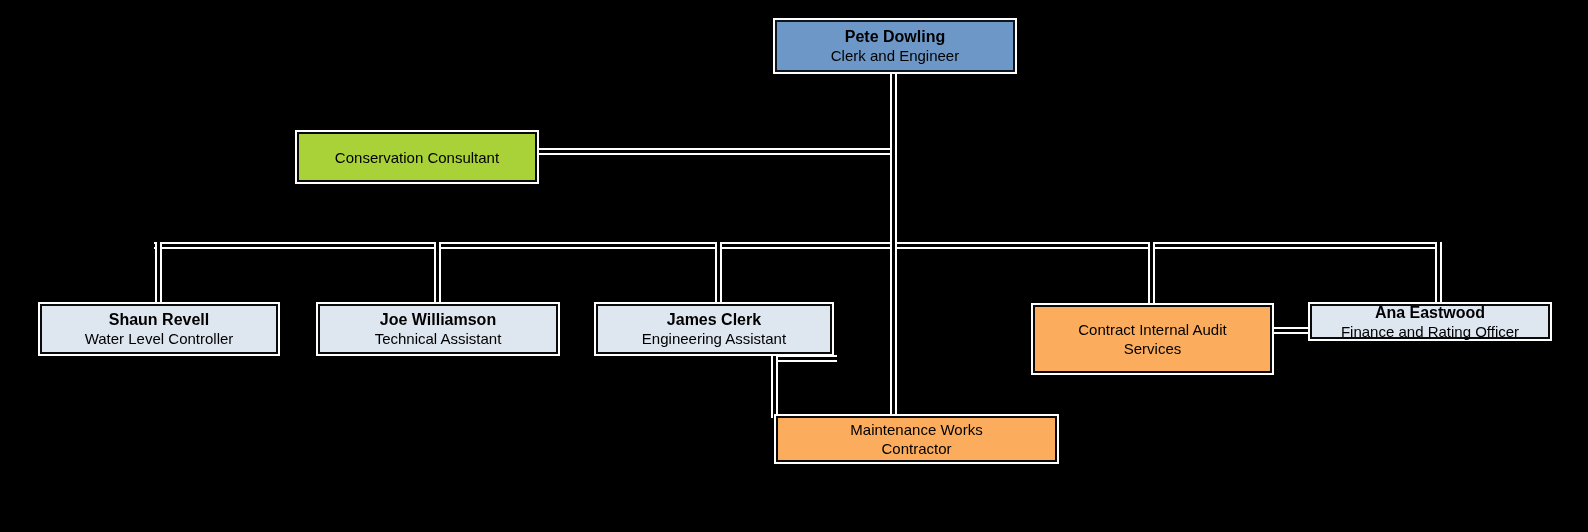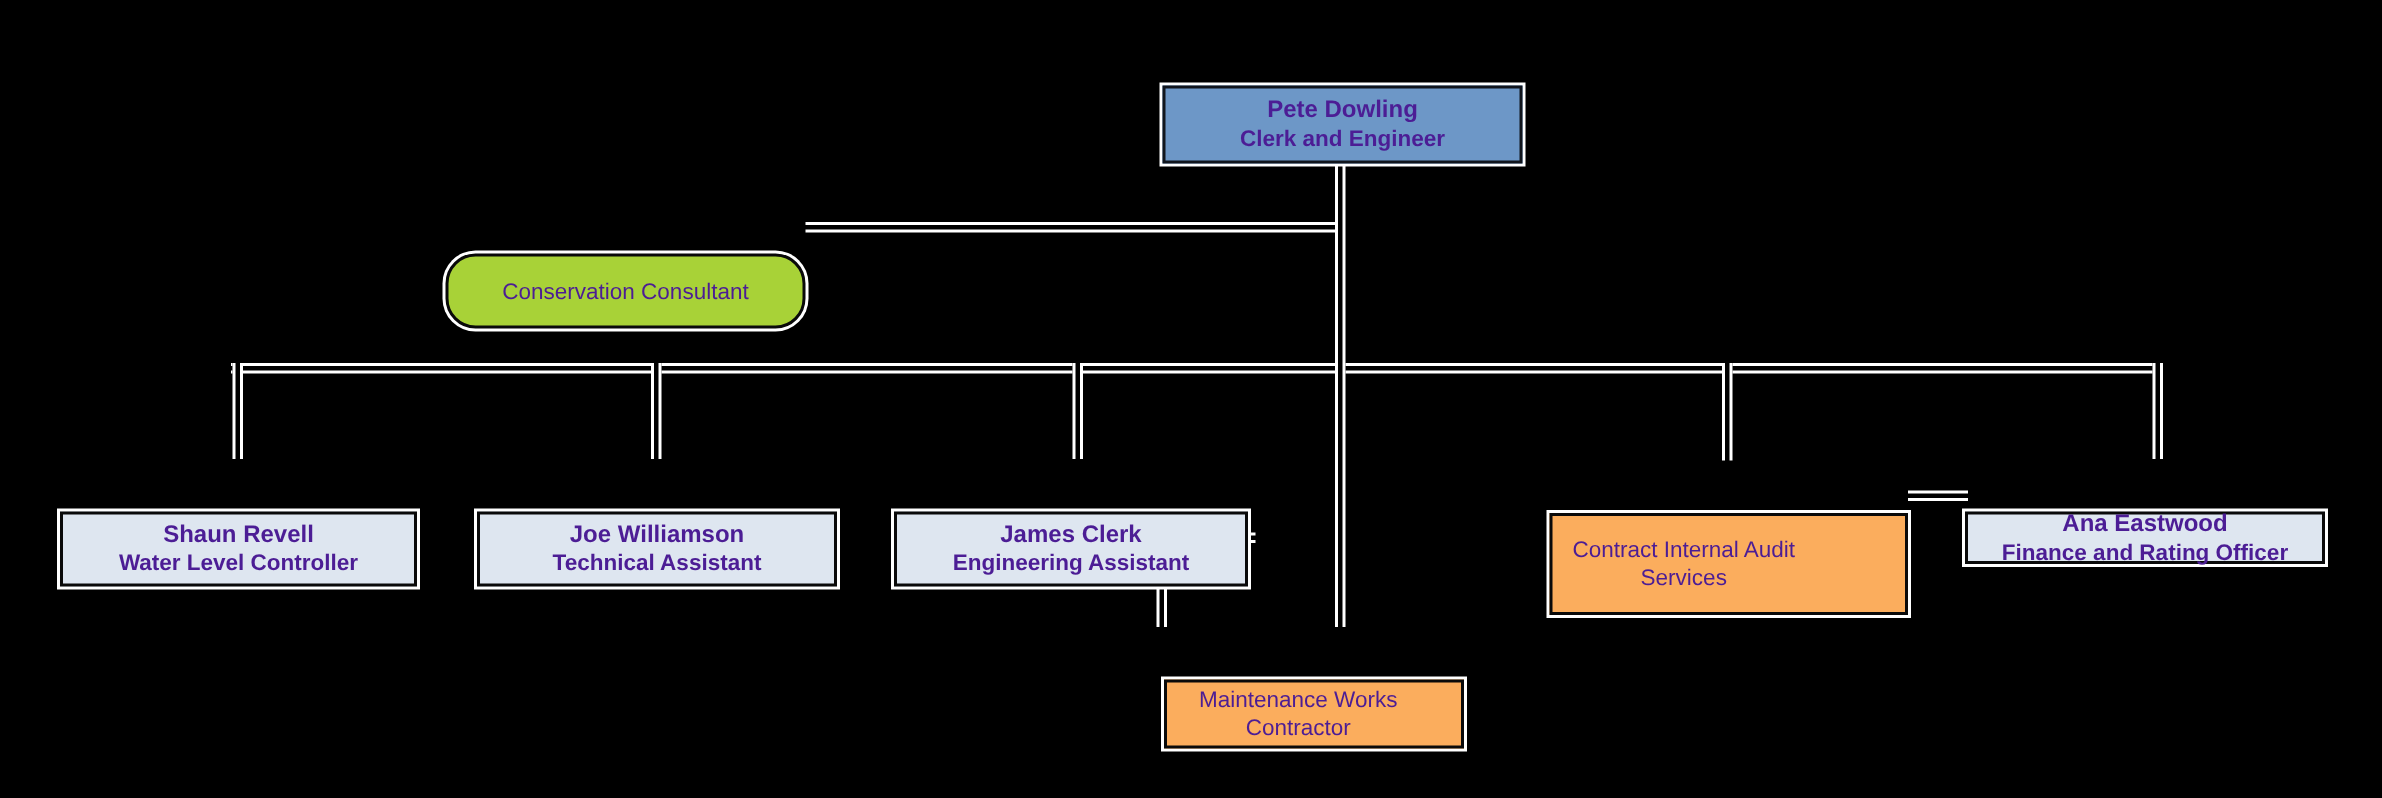--- a/index.html
+++ b/index.html
@@ -21,43 +21,42 @@
     border-left:2px solid #fff;border-right:2px solid #fff;
     box-sizing:border-box;
   }
   
   .node{
     position:absolute;
     box-sizing:border-box;
     border:2px solid #0a0a0a;
     box-shadow:0 0 0 2px #fff;
     display:flex;flex-direction:column;
-    justify-content:center;
-    text-align:center;color:#4c1d95;
+    align-items:center;justify-content:center;
+    text-align:center;color:#000000;
     z-index:5;
-    margin-top:37px;
   }
   .node .name{font-weight:bold;font-size:16px;line-height:19px;}
-  .node .title{font-weight:bold;font-size:15px;line-height:19px;}
+  .node .title{font-weight:normal;font-size:15px;line-height:19px;}
   .node .label{font-weight:normal;font-size:15px;line-height:19px;}
   .wrap{max-width:175px;}
   .fill-blue  {background:#6D97C7;border-color:#10151d;}
-  .fill-green {background:#A8D237;border-radius:20px;}
+  .fill-green {background:#A8D237;}
   .fill-light {background:#DEE6F0;}
   .fill-orange{background:#FBAD5D;}
 
   
   #node-pete        {left:775px; top:20px;  width:240px;height:52px;}
   #node-conservation{left:297px; top:132px; width:240px;height:50px;}
   #node-shaun       {left:40px;  top:304px; width:238px;height:50px;}
   #node-joe         {left:318px; top:304px; width:240px;height:50px;}
   #node-james       {left:596px; top:304px; width:236px;height:50px;}
   #node-contract    {left:1033px;top:305px; width:239px;height:68px;}
   #node-ana         {left:1310px;top:304px; width:240px;height:35px;}
-  #node-maintenance {left:776px; top:416px; width:200px;height:46px;}
+  #node-maintenance {left:776px; top:416px; width:281px;height:46px;}
 
   
   #line-distribution {left:154px; top:242px; width:1288px;}
   #line-conservation {left:537px; top:148px; width:357px;}
   #line-contract-ana {left:1272px;top:327px; width:40px;}
   #line-james-stub   {left:771px; top:355px; width:66px;}
   #line-trunk        {left:890px; top:72px;  height:346px;}
   #line-drop-shaun   {left:155px; top:242px; height:64px;}
   #line-drop-joe     {left:434px; top:242px; height:64px;}
   #line-drop-james   {left:715px; top:242px; height:64px;}

